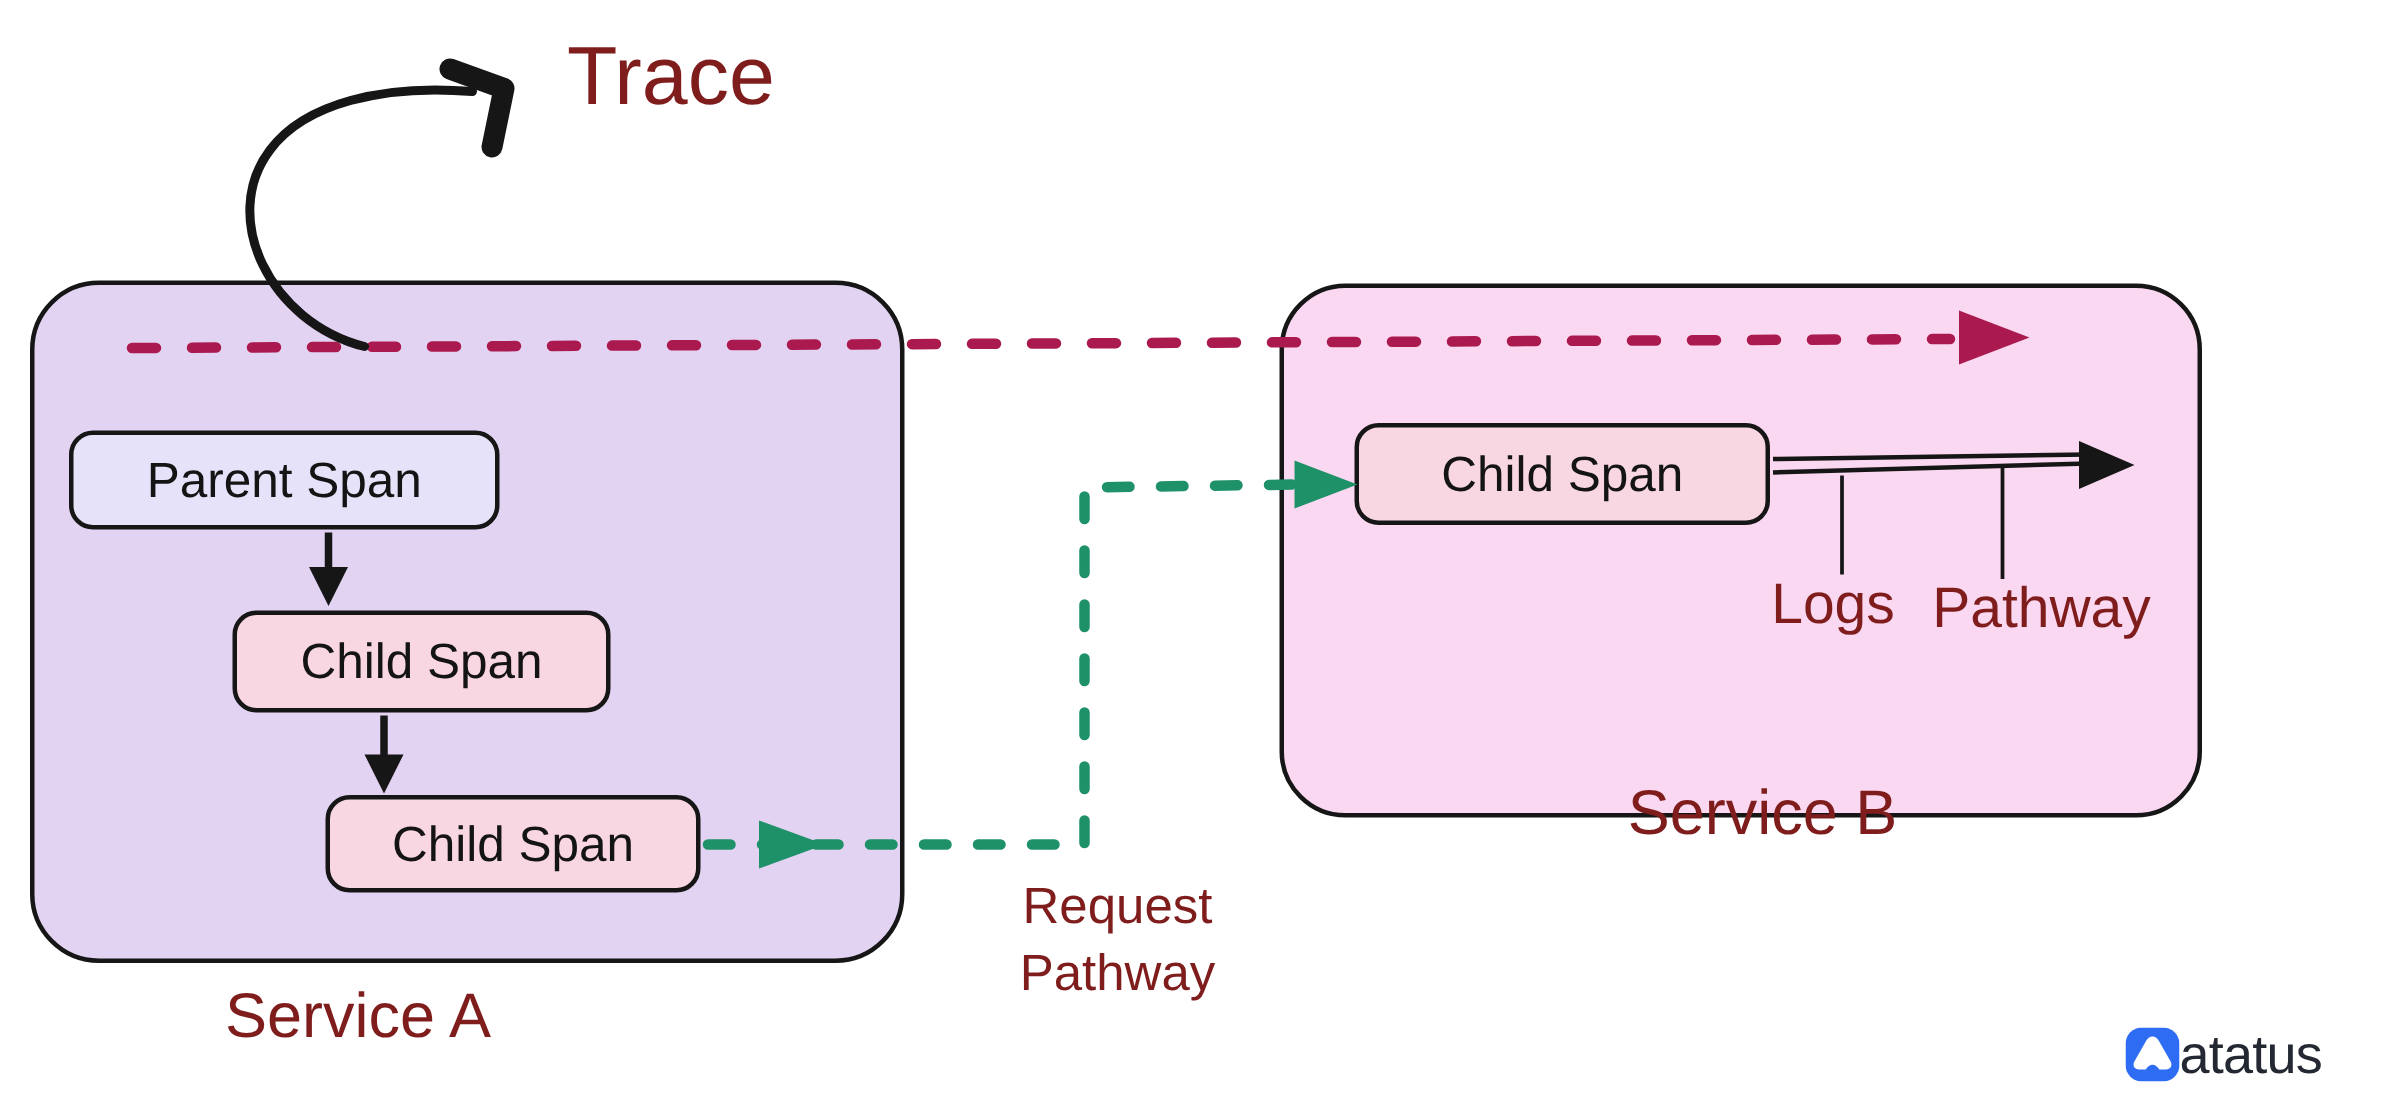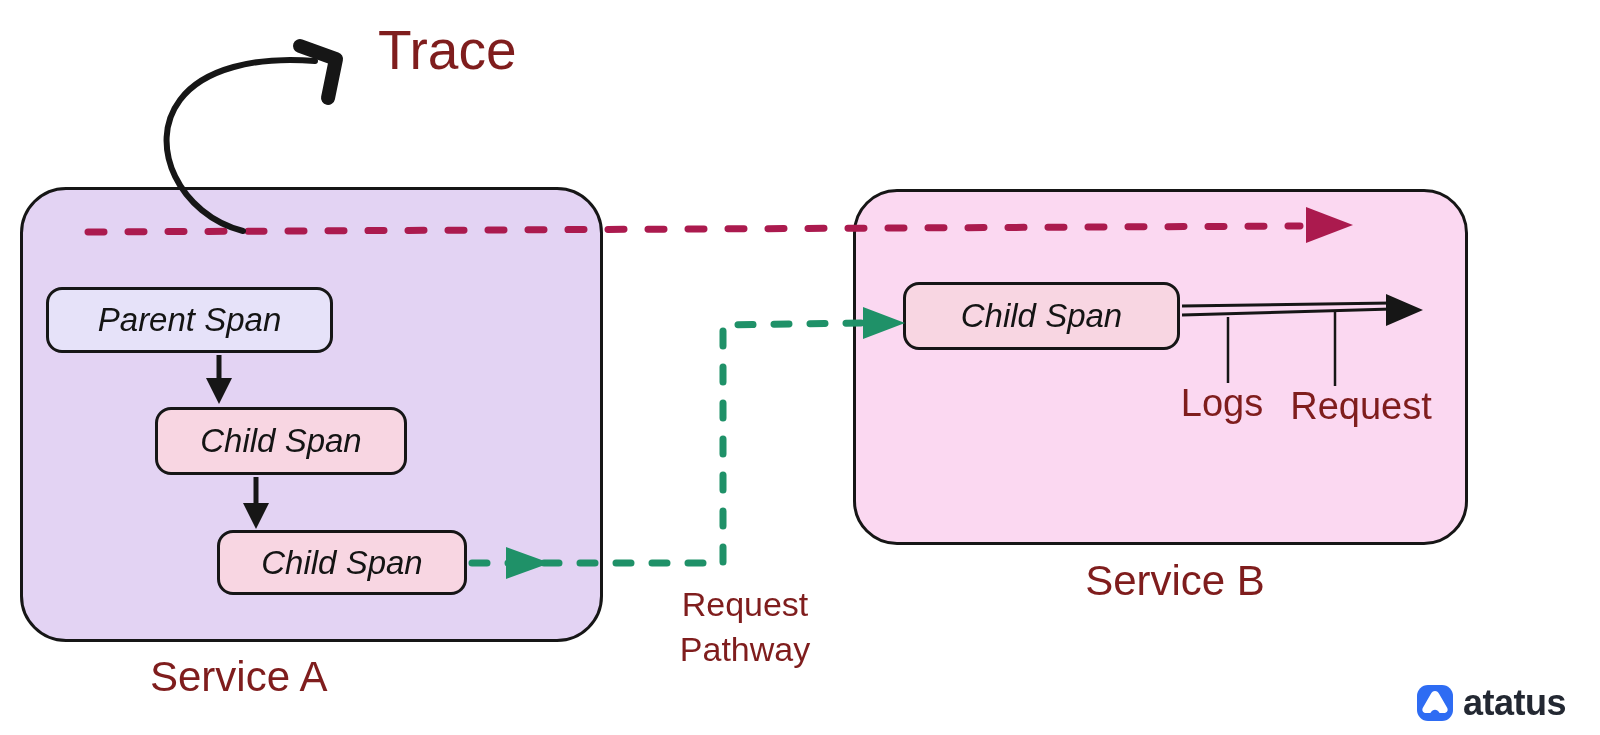--- a/index.html
+++ b/index.html
@@ -16,46 +16,46 @@
     background:var(--service_a_fill);
   }
   .service-b{
     left:853px;top:189px;width:615px;height:356px;border-radius:44px;
     background:var(--service_b_fill);
   }
   
   .span-box{
     position:absolute;border:3px solid #161616;border-radius:16px;box-sizing:border-box;
     display:flex;align-items:center;justify-content:center;
-    font-size:33px;color:#141414;z-index:2;font-style:italic;
+    font-size:33px;color:#141414;z-index:2;
   }
   .parent-span{left:46px;top:287px;width:287px;height:66px;background:var(--parent_span_fill);}
   .child-span-1{left:155px;top:407px;width:252px;height:68px;background:var(--child_span_fill);}
   .child-span-2{left:217px;top:530px;width:250px;height:65px;background:var(--child_span_fill);}
   .child-span-b{left:903px;top:282px;width:277px;height:68px;background:var(--child_span_fill);z-index:2;}
   
   .label{position:absolute;color:#7f1d1d;z-index:2;}
   .trace-label{left:378px;top:18px;font-size:55px;}
   .service-a-label{left:150px;top:653px;width:300px;font-size:42px;}
-  .service-b-label{left:1025px;top:557px;width:300px;text-align:center;font-size:42px;}
+  .service-b-label{left:1025px;top:518px;width:300px;text-align:center;font-size:42px;}
   .request-pathway-label{left:662px;top:582px;width:166px;text-align:center;font-size:34px;line-height:45px;}
   .logs-label{left:1162px;top:382px;width:120px;text-align:center;font-size:38px;}
   .metrics-label{left:1286px;top:385px;width:150px;text-align:center;font-size:38px;}
   
   .arrow-layer{position:absolute;left:0;top:0;z-index:3;pointer-events:none;}
   .trace-dash{stroke:var(--trace_arrow_color);stroke-width:7;stroke-linecap:round;stroke-dasharray:16 24;fill:none;}
   .trace-head{fill:var(--trace_arrow_color);}
   .green-dash{stroke:var(--request_arrow_color);stroke-width:7;stroke-linecap:round;stroke-dasharray:15 21;fill:none;}
   .green-head{fill:var(--request_arrow_color);}
   .ink{stroke:#161616;fill:none;}
   .ink-fill{fill:#161616;}
   
   .brand{position:absolute;left:1417px;top:682px;display:flex;align-items:center;z-index:2;}
   .brand-icon{width:36px;height:36px;display:block;}
-  .brand-text{margin-left:10px;font-size:36px;font-weight:700;letter-spacing:-0.5px;color:var(--logo_text_color);}
+  .brand-text{font-size:36px;font-weight:400;letter-spacing:-0.5px;color:var(--logo_text_color);}
 </style>
 </head>
 <body>
 
 <div class="canvas">
 
   <div class="service-box service-a"></div>
 
   <div class="service-box service-b"></div>
 
@@ -71,21 +71,21 @@
 
   <div class="span-box child-span-b">
     <span>Child Span</span>
   </div>
 
   <div class="label trace-label">Trace</div>
   <div class="label service-a-label">Service A</div>
   <div class="label service-b-label">Service B</div>
   <div class="label logs-label">Logs</div>
   <div class="label request-pathway-label">Request Pathway</div>
-  <div class="label metrics-label">Request</div>
+  <div class="label metrics-label">Pathway</div>
 
   <svg class="arrow-layer" width="1600" height="735" viewBox="0 0 1600 735">
 
     <g>
       <path class="trace-dash" d="M 88 232 L 1300 226"></path>
       <polygon class="trace-head" points="1306,207 1353,225 1306,243"></polygon>
     </g>
 
     <g>
       <path class="ink" stroke-width="6" stroke-linecap="round" d="M 243 231 C 180 215, 146 145, 180 100 C 203 69, 255 56, 315 61"></path>

